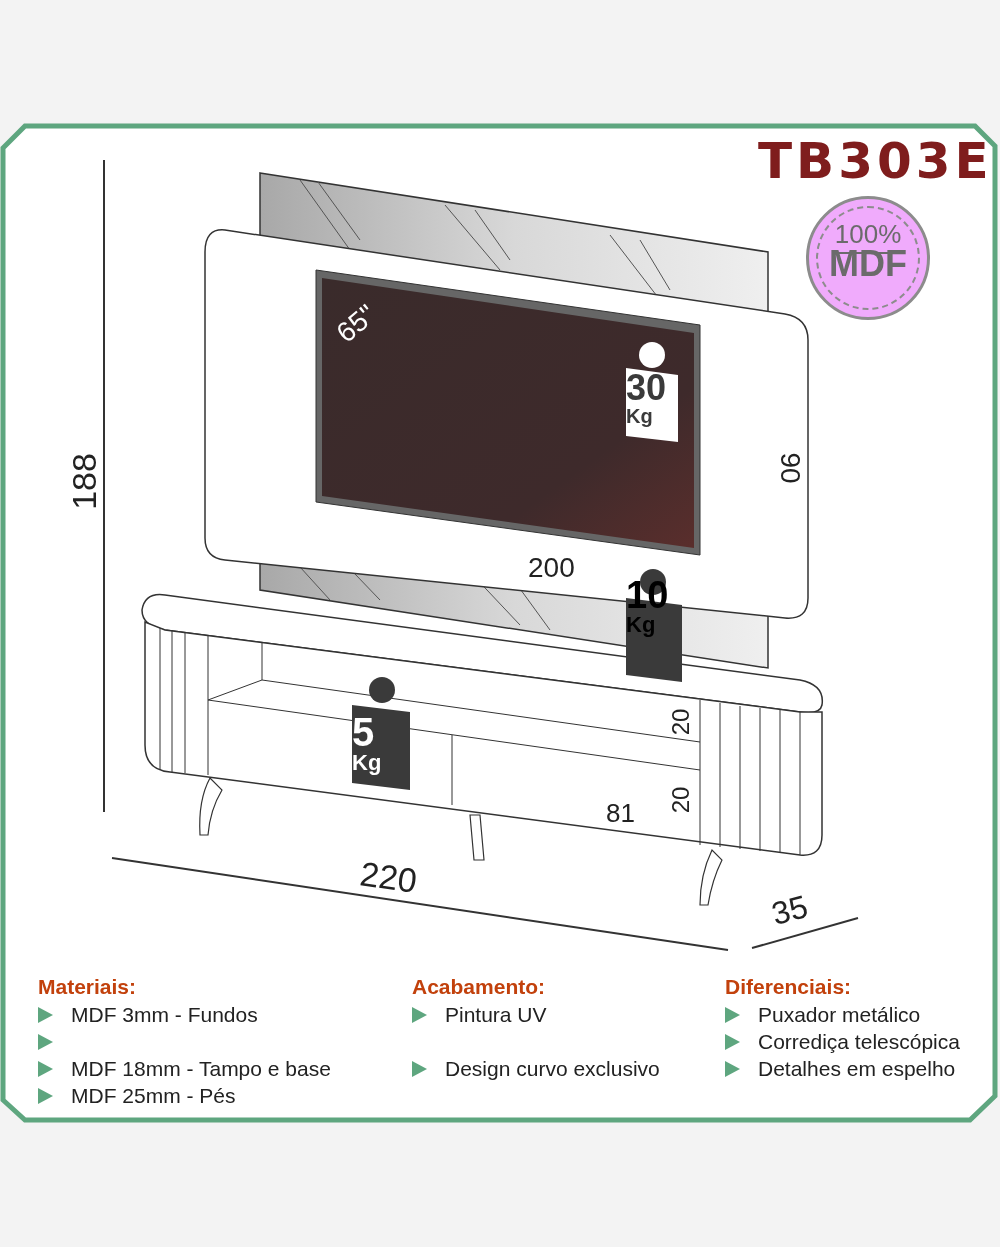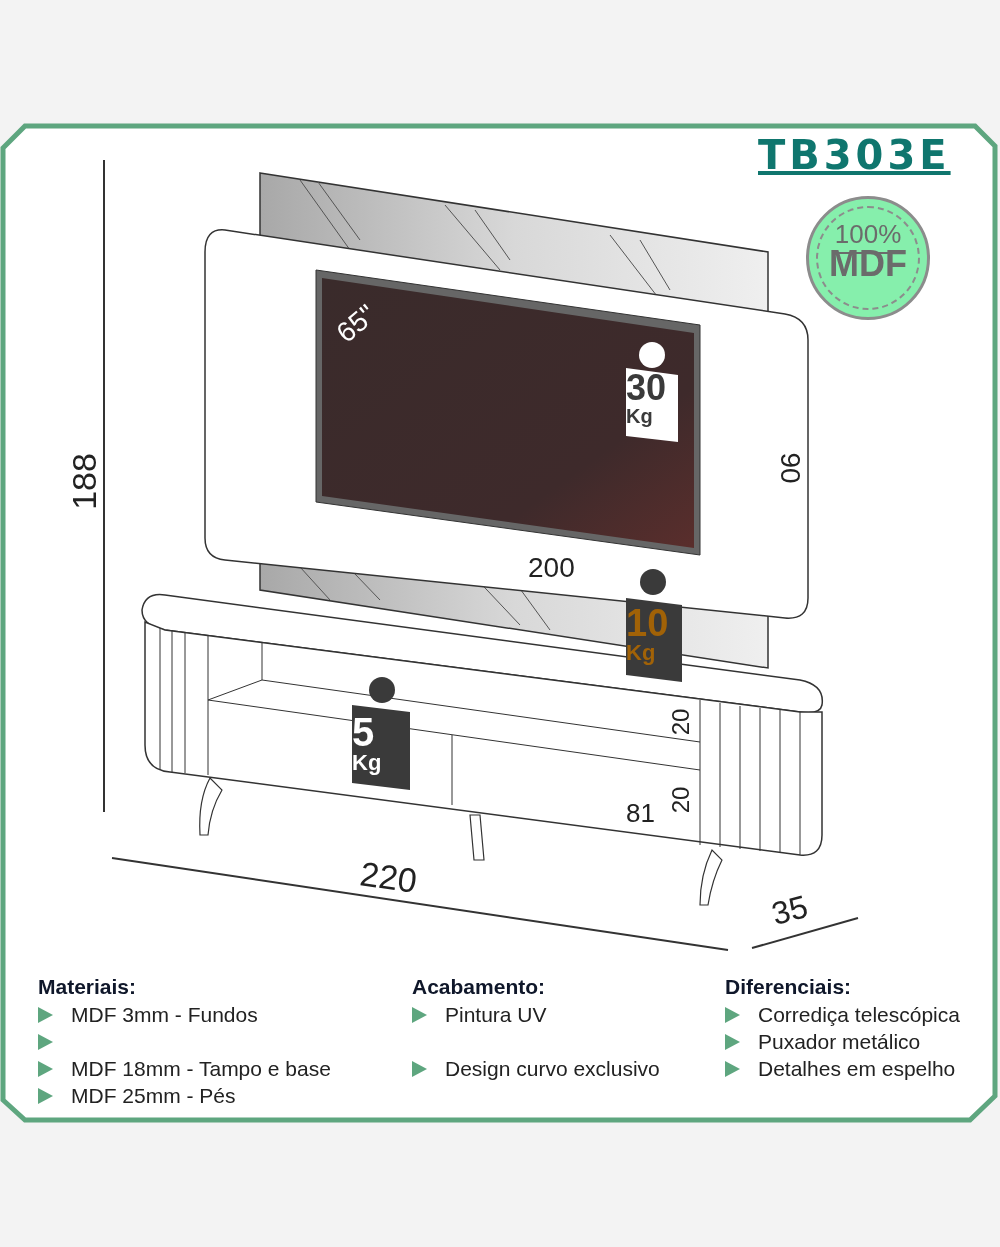--- a/index.html
+++ b/index.html
@@ -1,26 +1,26 @@
 <!DOCTYPE html>
 <html><head>
 <meta charset="utf-8">
 <style>
   html, body { margin:0; padding:0; }
   body { width:1000px; height:1247px; background:#f3f3f3; position:relative; overflow:hidden; font-family:"Liberation Sans", sans-serif; }
   #frame { position:absolute; left:0; top:0; width:1000px; height:1247px; }
-  .title { position:absolute; left:758px; top:132px; font-family:"DejaVu Sans", sans-serif; font-size:40px; font-weight:bold; color:#0f766e; letter-spacing:4px;text-decoration:underline; }
-  .badge { position:absolute; left:806px; top:196px; width:124px; height:124px; border-radius:50%; background:#86efac; border:3px solid #8c8c8c; box-sizing:border-box; }
+  .title { position:absolute; left:758px; top:132px; font-family:"DejaVu Sans", sans-serif; font-size:50px; font-weight:bold; color:#7f1d1d; letter-spacing:4px; }
+  .badge { position:absolute; left:806px; top:196px; width:124px; height:124px; border-radius:50%; background:#f0abfc; border:3px solid #8c8c8c; box-sizing:border-box; }
   .badge-inner { position:absolute; left:7px; top:7px; width:104px; height:104px; border-radius:50%; border:2px dashed #8c8c8c; box-sizing:border-box; }
   .badge-top { position:absolute; left:0; right:0; top:20px; text-align:center; font-size:26px; color:#6b6b6b; }
   .badge-line { position:absolute; left:24px; right:24px; top:53px; height:2px; background:#6b6b6b; }
   .badge-bot { position:absolute; left:0; right:0; top:44px; text-align:center; font-size:36px; font-weight:bold; color:#6b6b6b; }
   .dim { position:absolute; font-size:32px; color:#222; }
   .col { position:absolute; top:975px; }
-  .col h3 { margin:0 0 2px 0; font-size:21px; font-weight:bold; color:#0f172a; }
+  .col h3 { margin:0 0 2px 0; font-size:21px; font-weight:bold; color:#c2410c; }
   .item { display:flex; align-items:center; font-size:21px; color:#222; height:27px;text-align:center; }
   .tri { width:0; height:0; border-top:8px solid transparent; border-bottom:8px solid transparent; border-left:15px solid #5ea67f; margin-right:18px; }
   .weight { position:absolute; text-align:left; font-weight:bold; line-height:1; }
 </style>
 </head>
 <body>
 
 <svg id="frame" viewBox="0 0 1000 1247" xmlns="http://www.w3.org/2000/svg">
   <defs>
     <linearGradient id="mirror" x1="0" y1="0" x2="1" y2="0">
@@ -109,31 +109,31 @@
   <div class="badge-top">100%</div>
   <div class="badge-line"></div>
   <div class="badge-bot">MDF</div>
 </div>
 
 <div class="dim" style="left:56px;top:462px;transform:rotate(-90deg);font-size:34px;">188</div>
 <div class="dim" style="left:774px;top:452px;transform:rotate(90deg);font-size:28px;">90</div>
 <div class="dim" style="left:528px;top:552px;font-size:28px;">200</div>
 <div class="dim" style="left:360px;top:858px;transform:rotate(8deg);font-size:34px;">220</div>
 <div class="dim" style="left:772px;top:892px;transform:rotate(-15deg);font-size:32px;">35</div>
-<div class="dim" style="left:606px;top:798px;font-size:26px;margin-left:20px;">81</div>
+<div class="dim" style="left:606px;top:798px;font-size:26px;">81</div>
 <div class="dim" style="left:668px;top:708px;transform:rotate(-90deg);font-size:24px;">20</div>
 <div class="dim" style="left:668px;top:786px;transform:rotate(-90deg);font-size:24px;">20</div>
 
 <div class="dim" style="left:336px;top:308px;transform:rotate(-40deg);color:#fff;font-size:28px;">65"</div>
 
 <div class="weight" style="left:626px;top:370px;width:52px;color:#3a3a3a;">
   <div style="font-size:36px;">30</div>
   <div style="font-size:20px;">Kg</div>
 </div>
-<div class="weight" style="left:626px;top:604px;width:72px;color:#a16207;">
+<div class="weight" style="left:626px;top:576px;width:72px;color:#000000;">
   <div style="font-size:38px;">10</div>
   <div style="font-size:22px;">Kg</div>
 </div>
 <div class="weight" style="left:352px;top:712px;width:58px;color:#fff;">
   <div style="font-size:40px;">5</div>
   <div style="font-size:22px;">Kg</div>
 </div>
 
 <div class="col" style="left:38px;">
   <h3>Materiais:</h3>
@@ -164,23 +164,23 @@
   <div class="item">
       <span class="tri"></span>
       <span>Design curvo exclusivo</span>
     </div>
 </div>
 
 <div class="col" style="left:725px;">
   <h3>Diferenciais:</h3>
   <div class="item">
       <span class="tri"></span>
-      <span>Corrediça telescópica</span>
+      <span>Puxador metálico</span>
     </div>
   <div class="item">
       <span class="tri"></span>
-      <span>Puxador metálico</span>
+      <span>Corrediça telescópica</span>
     </div>
   <div class="item">
       <span class="tri"></span>
       <span>Detalhes em espelho</span>
     </div>
 </div>
 
 </body></html>

